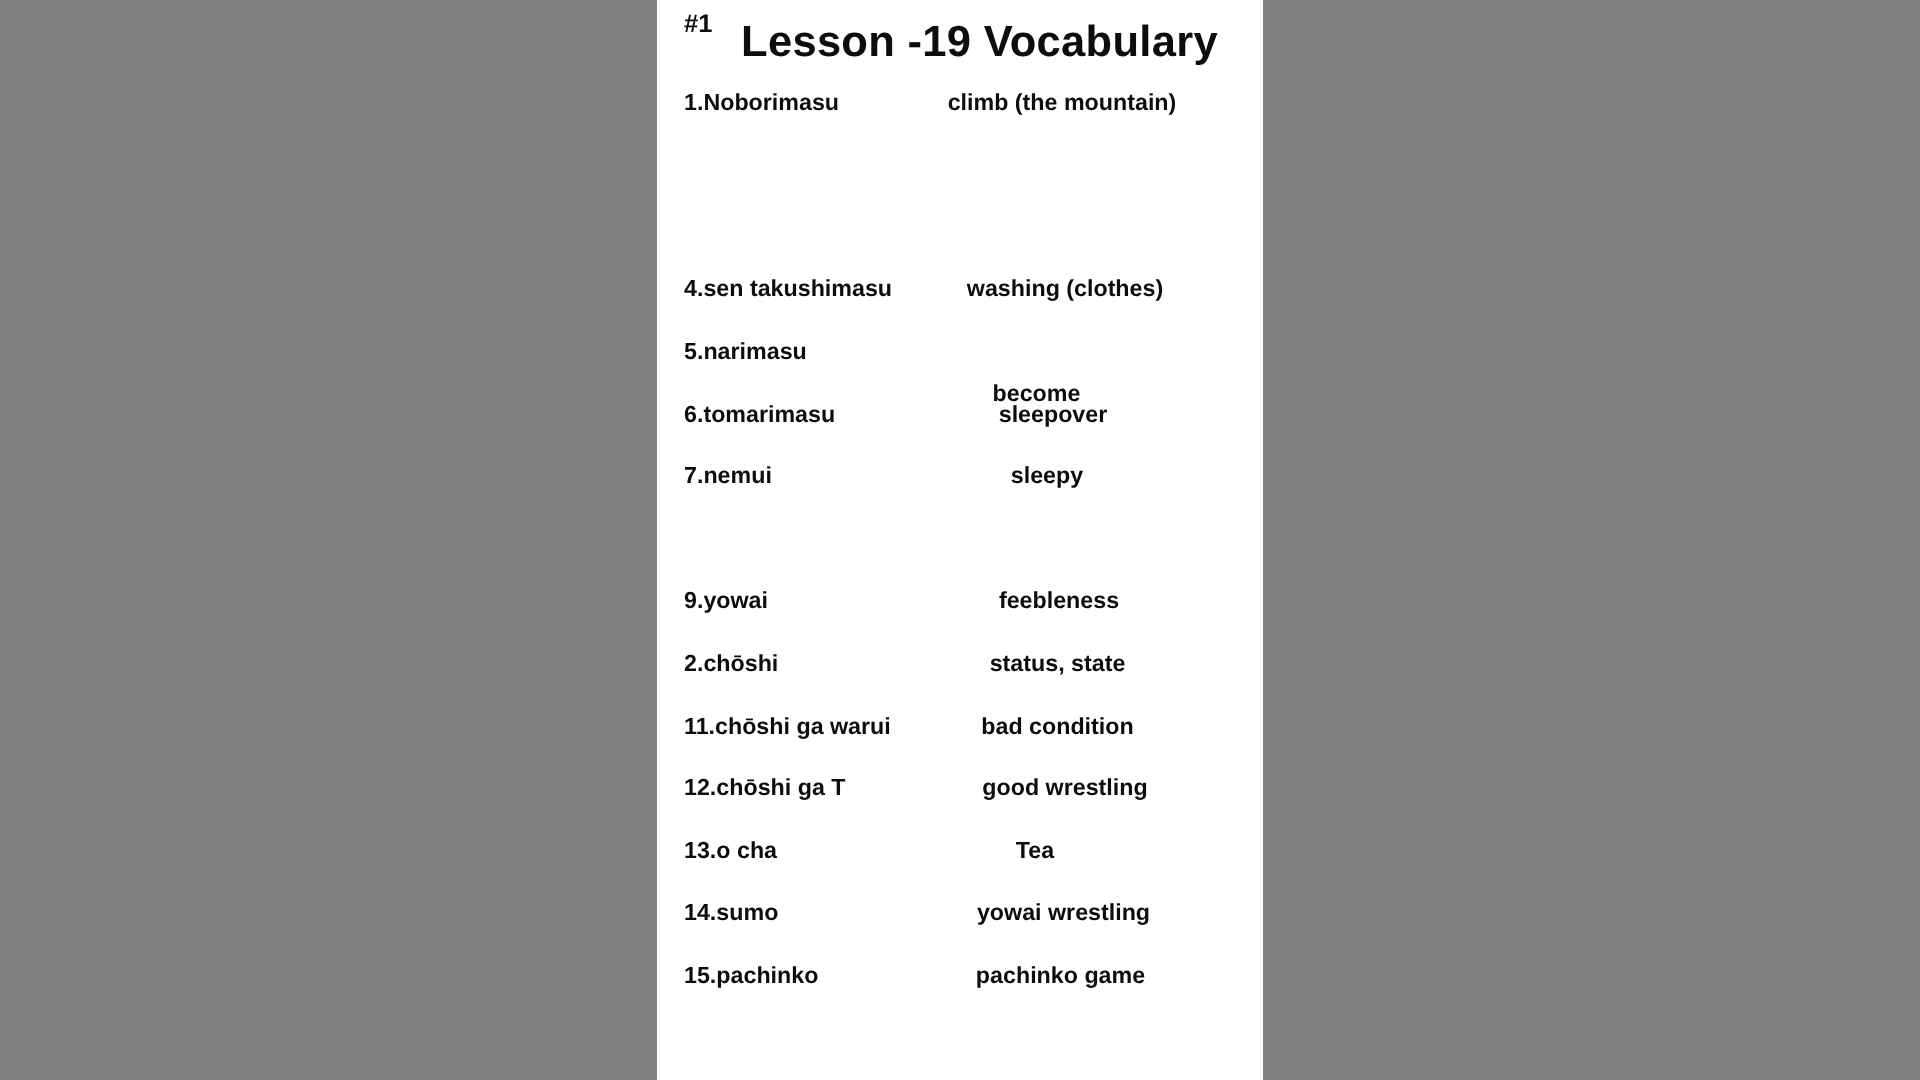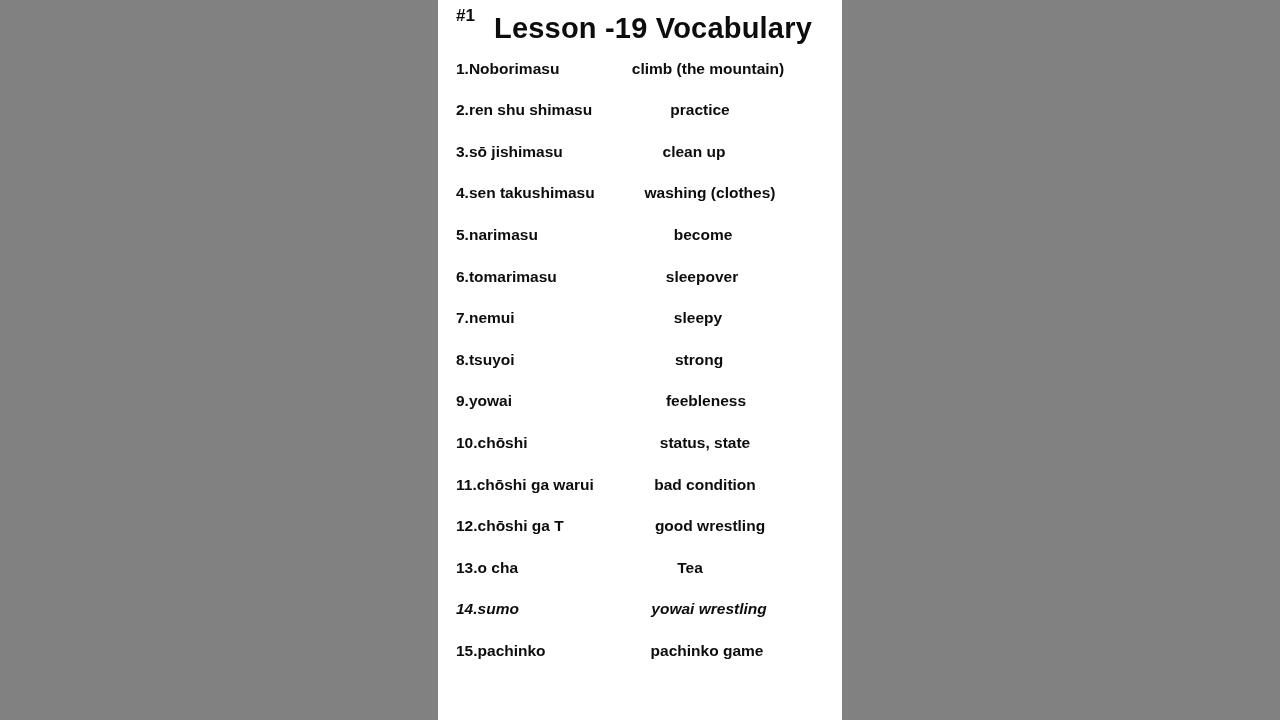--- a/index.html
+++ b/index.html
@@ -69,69 +69,57 @@
 
 <div class="stage">
   <div class="page">
     <div class="badge">#1</div>
     <div class="title">Lesson -19 Vocabulary</div>
 
     <div class="vocab-row" style="top:60px;">
       <span class="term">1.Noborimasu</span>
       <span class="meaning" style="left:270px;">climb (the mountain)</span>
     </div>
-    <div class="vocab-row" style="top:101px;">
-      <span class="term">2.ren shu shimasu</span>
-      <span class="meaning" style="left:262px;">practice</span>
-    </div>
-    <div class="vocab-row" style="top:143px;">
-      <span class="term">3.sō jishimasu</span>
-      <span class="meaning" style="left:256px;">clean up</span>
-    </div>
     <div class="vocab-row" style="top:184px;padding-left:12px;">
       <span class="term">4.sen takushimasu</span>
       <span class="meaning" style="left:272px;">washing (clothes)</span>
     </div>
     <div class="vocab-row" style="top:226px;padding-left:48px;">
       <span class="term">5.narimasu</span>
-      <span class="meaning" style="left:265px;">become</span>
+      <span class="meaning" style="left:253px;margin-top:28px;">become</span>
     </div>
     <div class="vocab-row" style="top:268px;">
       <span class="term">6.tomarimasu</span>
       <span class="meaning" style="left:264px;">sleepover</span>
     </div>
     <div class="vocab-row" style="top:309px;">
       <span class="term">7.nemui</span>
       <span class="meaning" style="left:260px;">sleepy</span>
     </div>
-    <div class="vocab-row" style="top:351px;">
-      <span class="term">8.tsuyoi</span>
-      <span class="meaning" style="left:261px;">strong</span>
-    </div>
     <div class="vocab-row" style="top:392px;">
       <span class="term">9.yowai</span>
       <span class="meaning" style="left:268px;">feebleness</span>
     </div>
     <div class="vocab-row" style="top:434px;">
-      <span class="term">10.chōshi</span>
+      <span class="term">2.chōshi</span>
       <span class="meaning" style="left:267px;">status, state</span>
     </div>
     <div class="vocab-row" style="top:476px;">
       <span class="term">11.chōshi ga warui</span>
       <span class="meaning" style="left:267px;">bad condition</span>
     </div>
     <div class="vocab-row" style="top:517px;">
       <span class="term">12.chōshi ga T</span>
       <span class="meaning" style="left:272px;">good wrestling</span>
     </div>
     <div class="vocab-row" style="top:559px;">
       <span class="term">13.o cha</span>
       <span class="meaning" style="left:252px;">Tea</span>
     </div>
-    <div class="vocab-row" style="top:600px;font-style:italic;">
+    <div class="vocab-row" style="top:600px;">
       <span class="term">14.sumo</span>
       <span class="meaning" style="left:271px;">yowai wrestling</span>
     </div>
     <div class="vocab-row" style="top:642px;padding-left:44px;">
       <span class="term">15.pachinko</span>
       <span class="meaning" style="left:269px;">pachinko game</span>
     </div>
   </div>
 </div>
 

